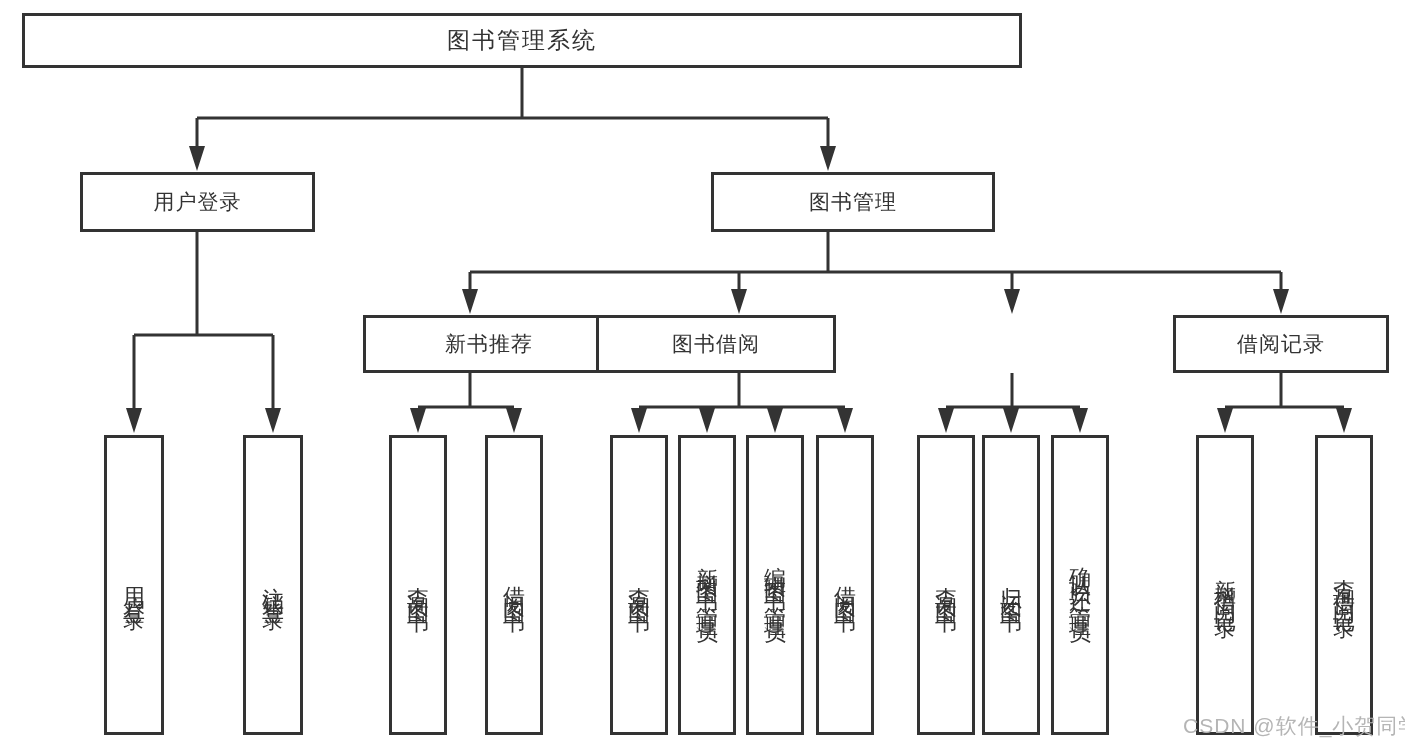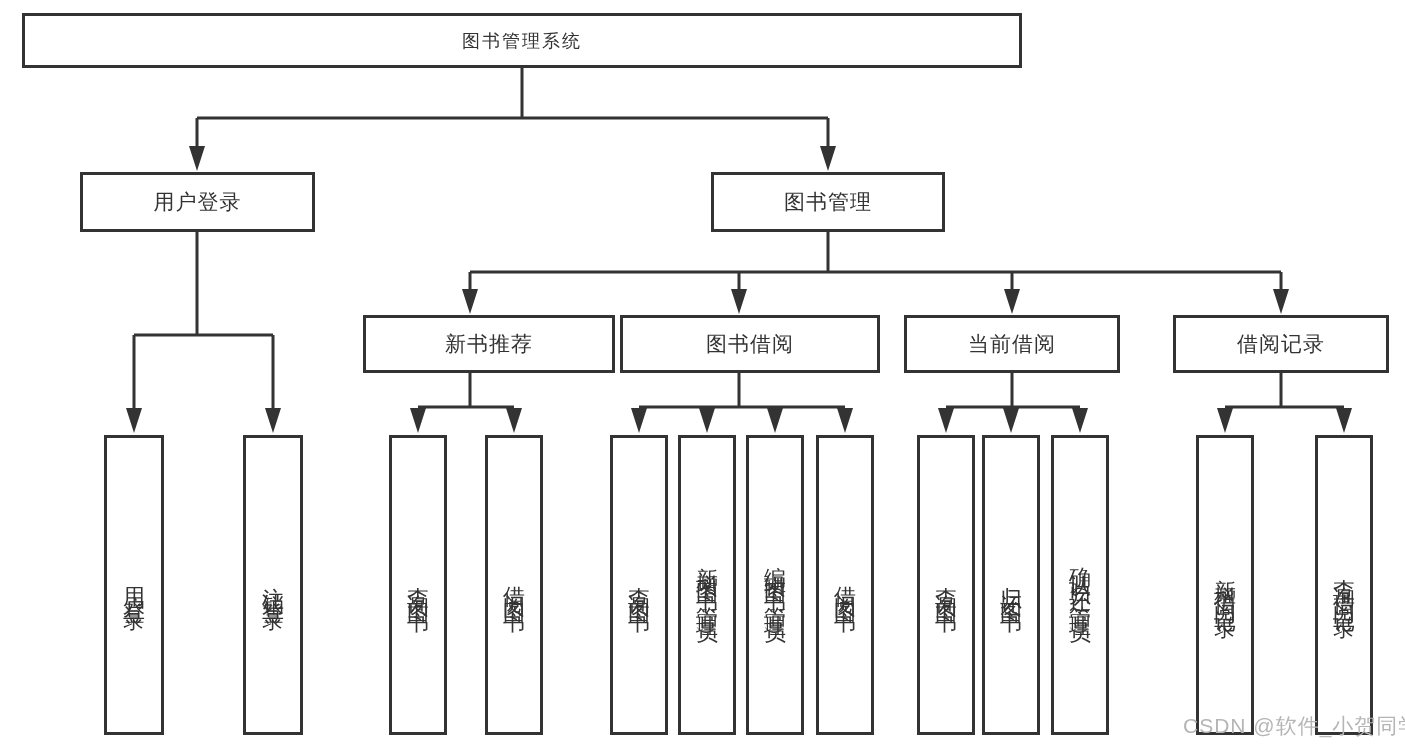--- a/index.html
+++ b/index.html
@@ -14,21 +14,21 @@
   .connector-layer{position:absolute;left:0;top:0;z-index:0;}
   .box{
     position:absolute;
     box-sizing:border-box;
     background:#ffffff;
     border:3px solid #333333;
     display:flex;align-items:center;justify-content:center;
     z-index:1;
   }
   .hbox{font-size:21px;letter-spacing:1px;}
-  .root-box{font-size:18px;letter-spacing:2px;}
+  .root-box{font-size:23px;letter-spacing:2px;}
   .vtext{
     writing-mode:vertical-rl;
     text-orientation:mixed;
     font-size:22px;
     letter-spacing:8px;
     line-height:1.1;
     white-space:nowrap;
   }
   .watermark{
     position:absolute;
@@ -65,32 +65,29 @@
              M1217 408 L1233 408 L1225 433 Z M1336 408 L1352 408 L1344 433 Z"></path>
   </svg>
 
   <div class="box hbox root-box" style="left:22px;top:13px;width:1000px;height:55px">
     <span>图书管理系统</span>
   </div>
 
   <div class="box hbox" style="left:80px;top:172px;width:235px;height:60px">
     <span>用户登录</span>
   </div>
-  <div class="box hbox" style="left:711px;top:172px;width:234px;height:60px">
+  <div class="box hbox" style="left:711px;top:172px;width:284px;height:60px">
     <span>图书管理</span>
   </div>
 
   <div class="box hbox" style="left:363px;top:315px;width:252px;height:58px">
     <span>新书推荐</span>
   </div>
-  <div class="box hbox" style="left:620px;top:315px;width:260px;height:58px">
+  <div class="box hbox" style="left:596px;top:315px;width:240px;height:58px">
     <span>图书借阅</span>
-  </div>
-  <div class="box hbox" style="left:904px;top:315px;width:216px;height:58px">
-    <span>当前借阅</span>
   </div>
   <div class="box hbox" style="left:1173px;top:315px;width:216px;height:58px">
     <span>借阅记录</span>
   </div>
 
   <div class="box" style="left:104px;top:435px;width:60px;height:300px">
     <span class="vtext">用户登录</span>
   </div>
   <div class="box" style="left:243px;top:435px;width:60px;height:300px">
     <span class="vtext">注销登录</span>

